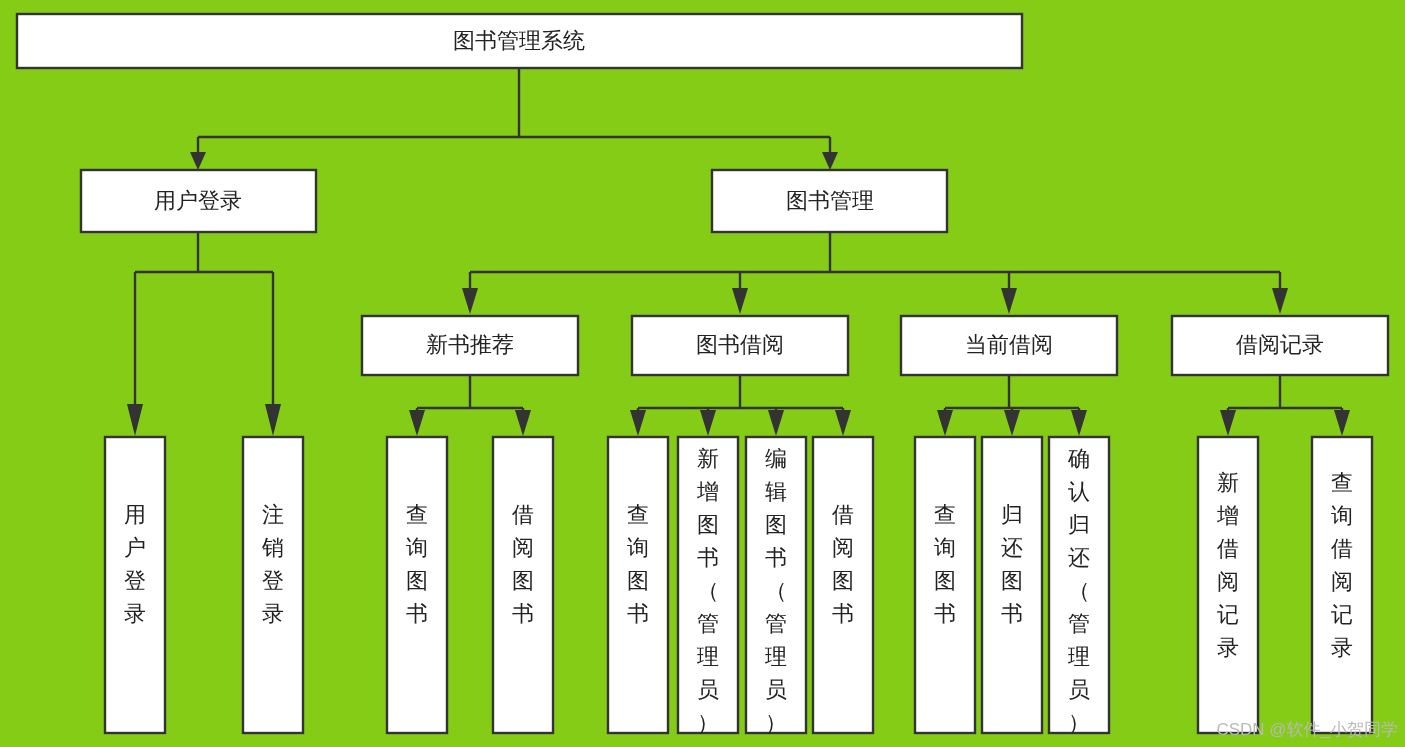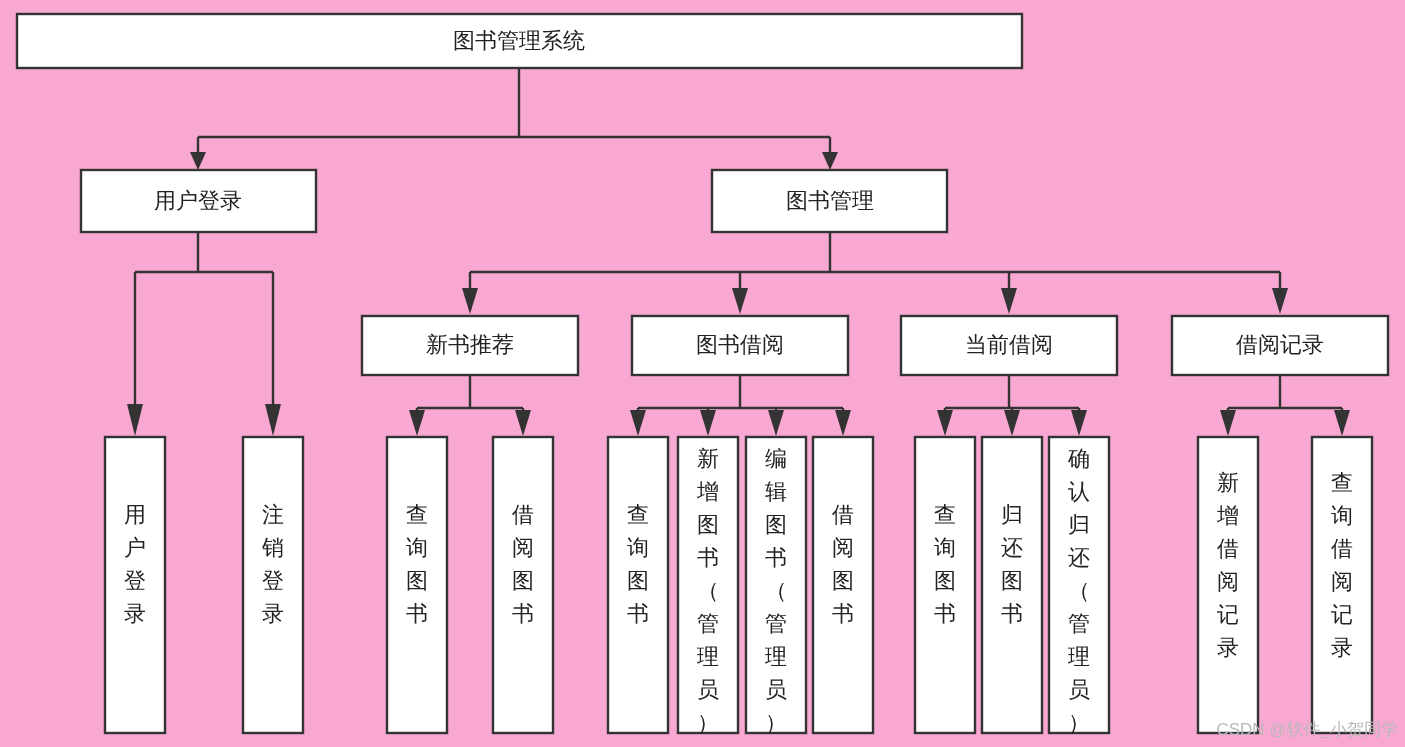--- a/index.html
+++ b/index.html
@@ -10,21 +10,21 @@
   body {
     width: 1405px;
     height: 747px;
     font-family: "Liberation Sans", "DejaVu Sans", sans-serif;
     overflow: hidden;
   }
   #diagram-root {
     position: relative;
     width: 1405px;
     height: 747px;
-    background: #f9a8d4;
+    background: #84cc16;
   }
   svg.diagram-canvas {
     position: absolute;
     top: 0;
     left: 0;
     width: 1405px;
     height: 747px;
   }
   .node-box {
     fill: #ffffff;

